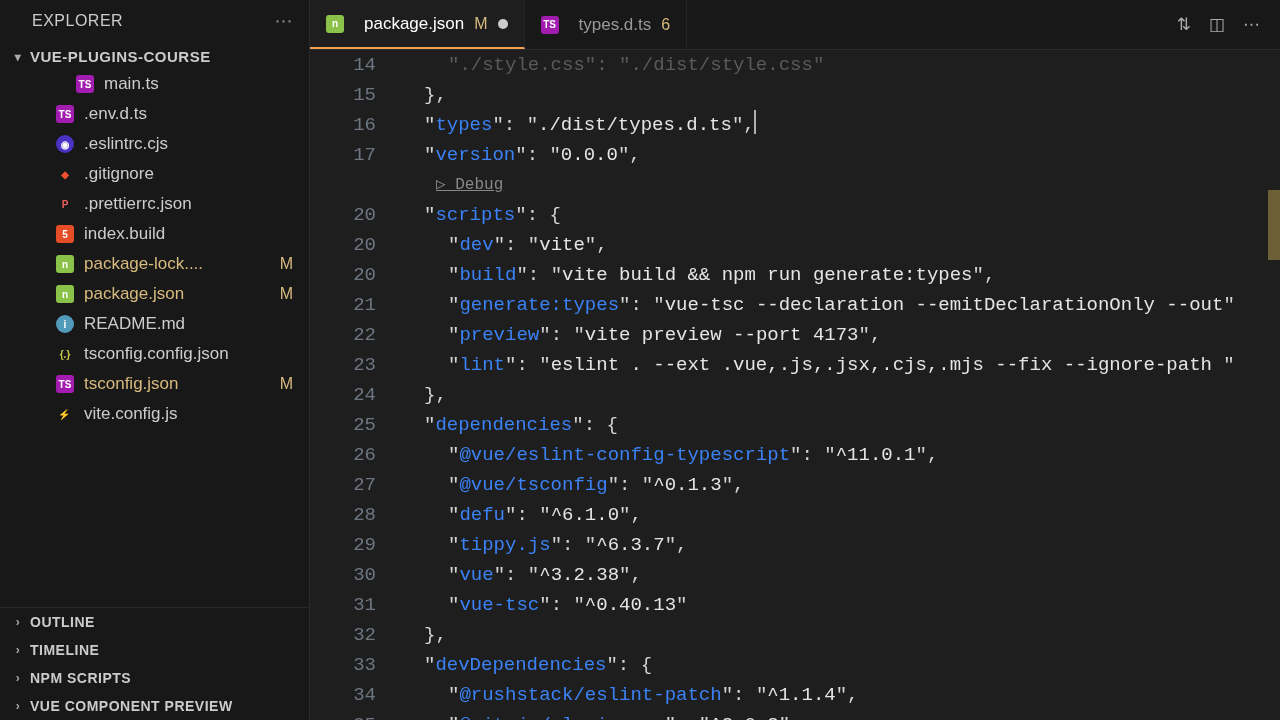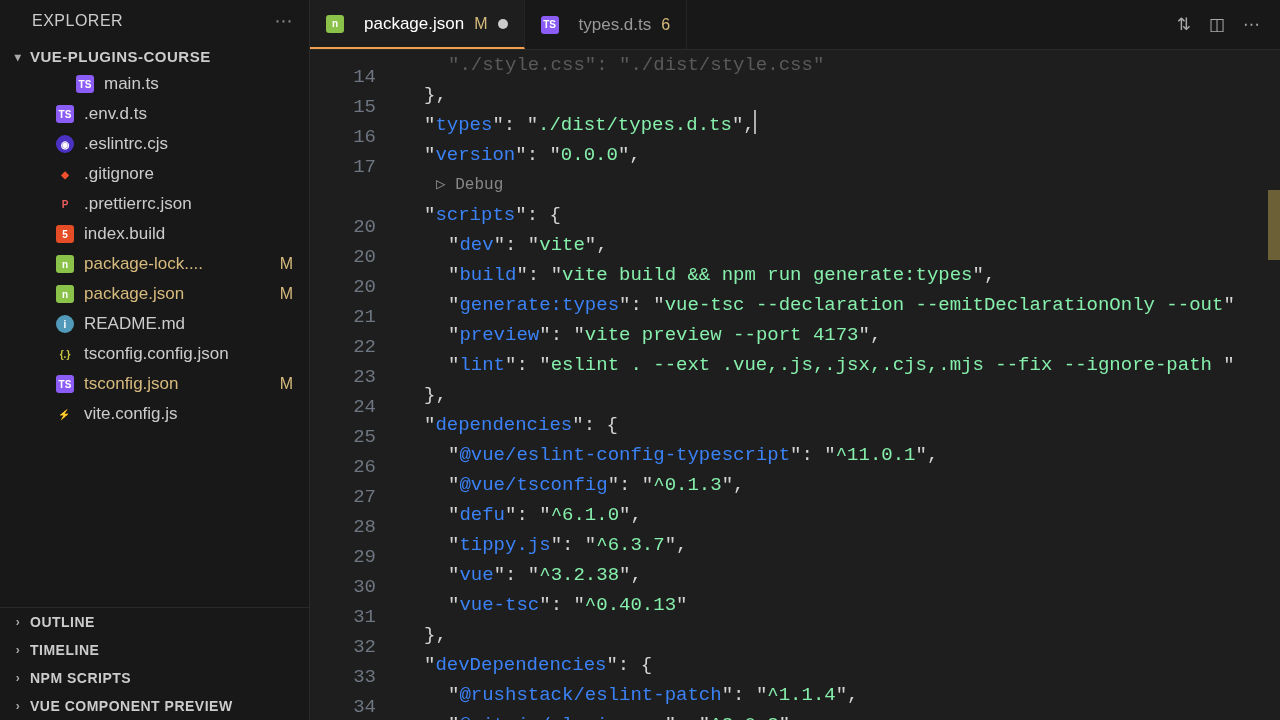--- a/index.html
+++ b/index.html
@@ -145,54 +145,54 @@
       display: flex;
       overflow: hidden;
       font-family: Menlo, Monaco, "Courier New", monospace;
       font-size: 19px;
       position: relative;
     }
     .gutter {
       width: 90px;
       text-align: right;
       color: #6e7681;
-      padding-top: 12px;
+      padding-top: 0;
     }
     .line-num { padding-right: 24px; line-height: 30px; height: 30px; }
     .code {
       flex: 1;
       white-space: pre;
       overflow: hidden;
     }
     .code-line { line-height: 30px; height: 30px; display: flex; }
     .tok-key { color: #3b82f6; }
-    .tok-str { color: #86efac; }
+    .tok-str { color: #e5e5e5; }
     .tok-punc { color: #d4d4d4; }
     .tok-dim { color: #5a5a5a; }
-    .debug-hint { color: #888; font-size: 16px; display: flex; align-items: center; gap: 6px; padding-left: 36px;}
+    .debug-hint { color: #888; font-size: 16px; display: flex; align-items: center; gap: 6px; padding-left: 36px; text-decoration: underline;}
     .cursor {
       display: inline-block;
       width: 2px;
       height: 24px;
       background: #aeafad;
       vertical-align: middle;
       margin-left: -1px;
     }
     .scrollbar-indicator {
       position: absolute;
       right: 0;
       top: 140px;
       width: 12px;
       height: 70px;
       background: rgba(255,220,100,0.35);
     }
     .ind { display: inline-block; }
     .i1 { width: 24px; }
     .i2 { width: 48px; }
-    .icon-ts { background:#8b5cf6; color:#fff; }
+    .icon-ts { background:#a21caf; color:#fff; }
     .icon-json { color:#cbcb41; }
     .icon-html { background:#e44d26; color:#fff; }
     .icon-md { background:#519aba; color:#fff; border-radius:50%;}
     .icon-git { color:#f1502f; }
     .icon-eslint { background:#4b32c3; color:#fff; border-radius:50%;}
     .icon-prettier { color:#ea5e5e; }
     .icon-vite { color:#ffc820; }
     .icon-npm { background:#8bc34a; color:#fff; border-radius:3px;}
   </style>
 </head>

